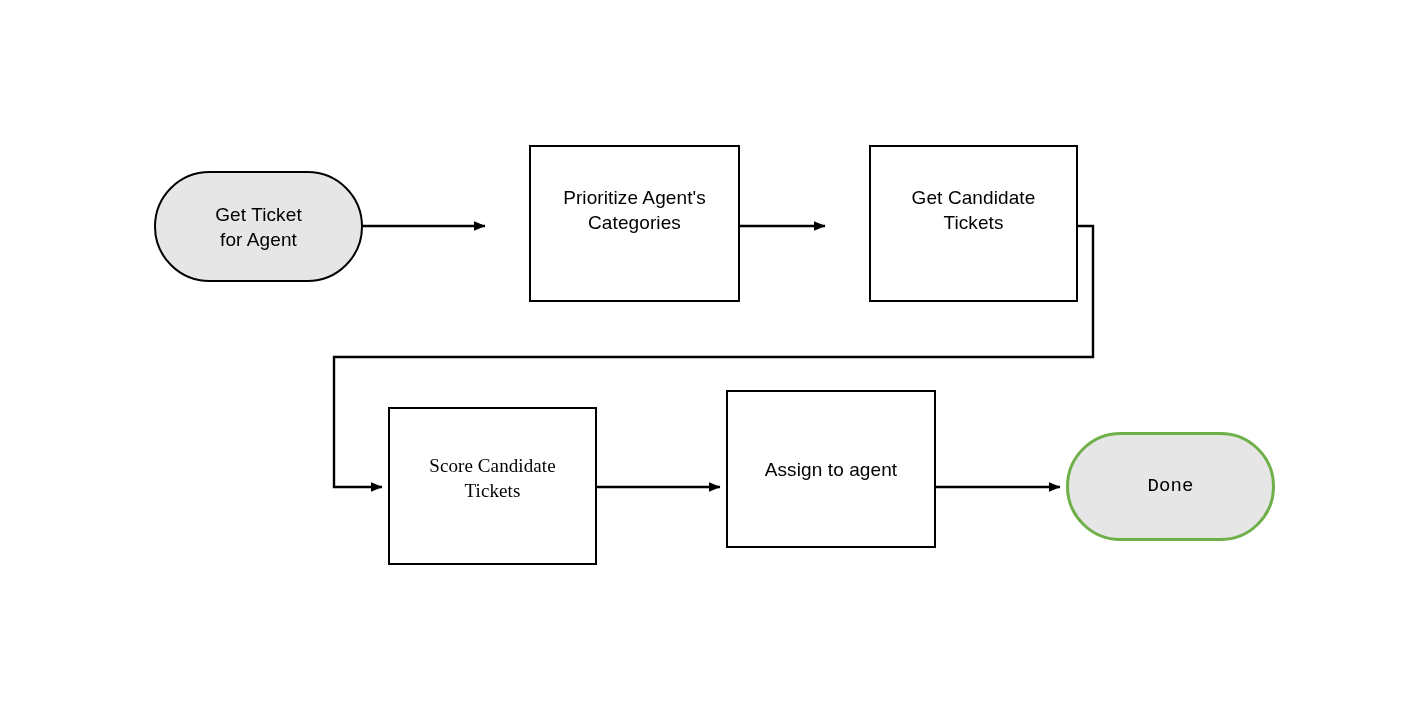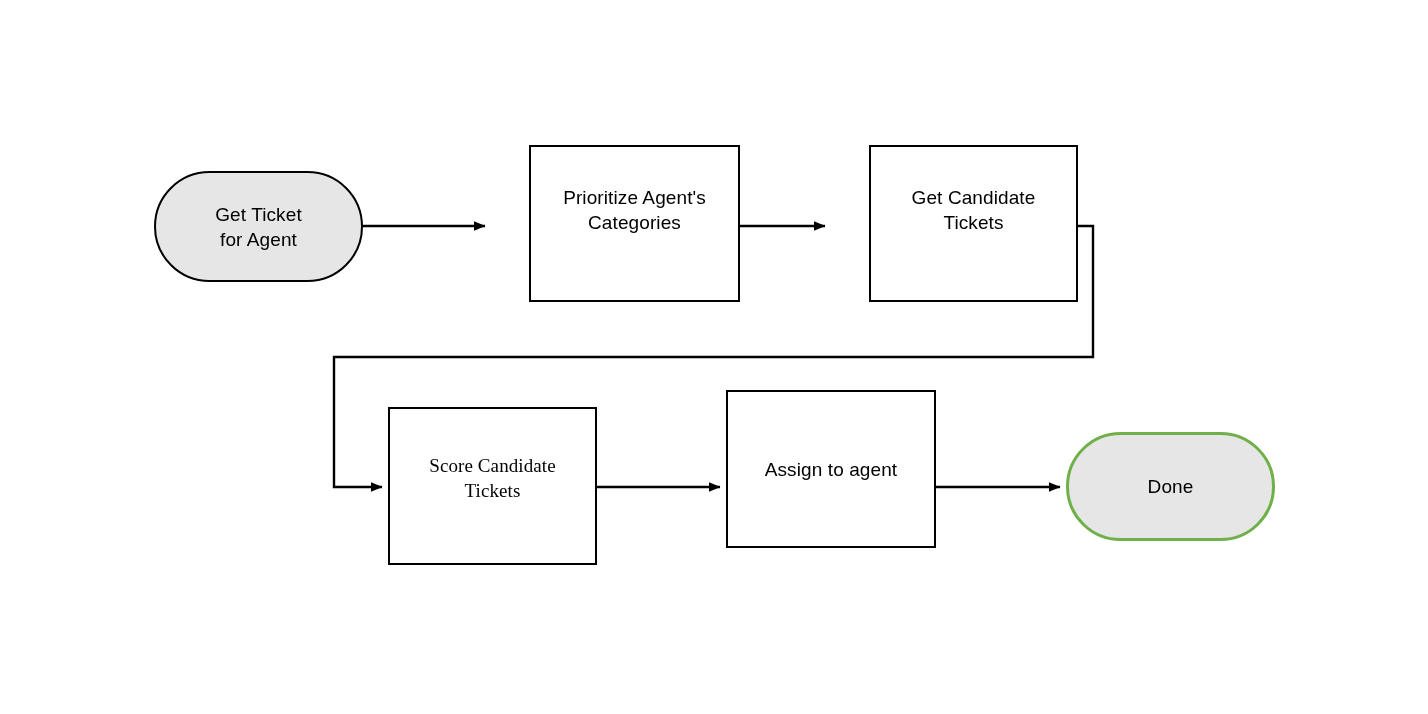--- a/index.html
+++ b/index.html
@@ -49,20 +49,21 @@
   }
   .node-terminator {
     background: #e6e6e6;
     border: 2px solid #000000;
     border-radius: 999px;
   }
   .node-terminator-end {
     background: #e6e6e6;
     border: 3px solid #6fb04a;
     border-radius: 999px;
+    font-family: Liberation Mono, monospace;
   }
   
   .valign-up-1 { align-items: center; margin-left: 38px; }
   .valign-up-1 .label { position: relative; top: -14px; }
   .valign-up-2 { align-items: center; }
   .valign-up-2 .label { position: relative; top: -8px; }
 </style>
 </head>
 <body>
 

